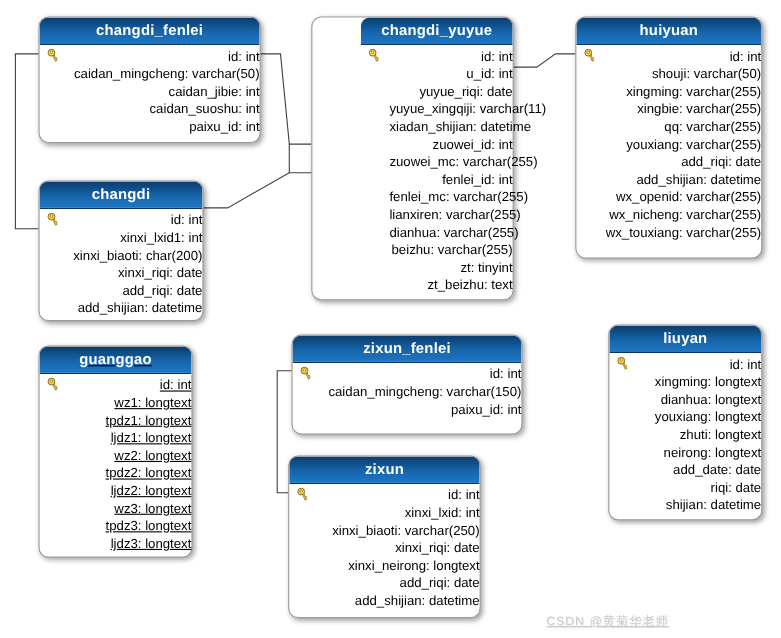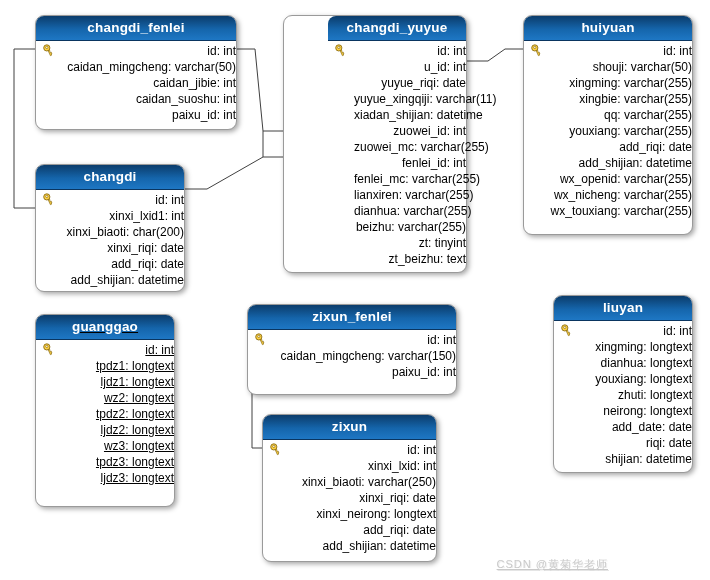--- a/index.html
+++ b/index.html
@@ -124,31 +124,32 @@
       </div>
     </div>
     <div class="table" style="left: 35px; top: 314px; width: 140px; height: 193px; text-decoration: underline;">
       <div class="thead">guanggao</div>
       <div class="tbody">
         <div class="row"><span class="keyicon"><svg viewBox="0 0 14 14" width="14" height="14">
               <path d="M5.9 6.1 L8.4 11.7 L9.8 11.0 L9.0 9.9 L10.0 9.3 L9.3 8.3 L8.3 8.8 L7.4 5.4 Z" fill="#ffd23f" stroke="#8a6d1a" stroke-width="0.7"></path>
               <circle cx="4.8" cy="3.9" r="3.1" fill="#ffd23f" stroke="#8a6d1a" stroke-width="0.9"></circle>
               <circle cx="4.8" cy="3.4" r="1.15" fill="#fffbe6" stroke="#8a6d1a" stroke-width="0.7"></circle>
             </svg></span><span class="ftext">id: int</span></div>
+        <div class="row"><span class="ftext">wz1: longtext</span></div>
         <div class="row"><span class="ftext">tpdz1: longtext</span></div>
         <div class="row"><span class="ftext">ljdz1: longtext</span></div>
         <div class="row"><span class="ftext">wz2: longtext</span></div>
         <div class="row"><span class="ftext">tpdz2: longtext</span></div>
         <div class="row"><span class="ftext">ljdz2: longtext</span></div>
         <div class="row"><span class="ftext">wz3: longtext</span></div>
         <div class="row"><span class="ftext">tpdz3: longtext</span></div>
         <div class="row"><span class="ftext">ljdz3: longtext</span></div>
       </div>
     </div>
-    <div class="table" style="left: 247px; top: 304px; width: 210px; height: 91px;">
+    <div class="table" style="left: 265px; top: 304px; width: 210px; height: 91px;">
       <div class="thead">zixun_fenlei</div>
       <div class="tbody">
         <div class="row"><span class="keyicon"><svg viewBox="0 0 14 14" width="14" height="14">
               <path d="M5.9 6.1 L8.4 11.7 L9.8 11.0 L9.0 9.9 L10.0 9.3 L9.3 8.3 L8.3 8.8 L7.4 5.4 Z" fill="#ffd23f" stroke="#8a6d1a" stroke-width="0.7"></path>
               <circle cx="4.8" cy="3.9" r="3.1" fill="#ffd23f" stroke="#8a6d1a" stroke-width="0.9"></circle>
               <circle cx="4.8" cy="3.4" r="1.15" fill="#fffbe6" stroke="#8a6d1a" stroke-width="0.7"></circle>
             </svg></span><span class="ftext">id: int</span></div>
         <div class="row"><span class="ftext">caidan_mingcheng: varchar(150)</span></div>
         <div class="row"><span class="ftext">paixu_id: int</span></div>
       </div>

